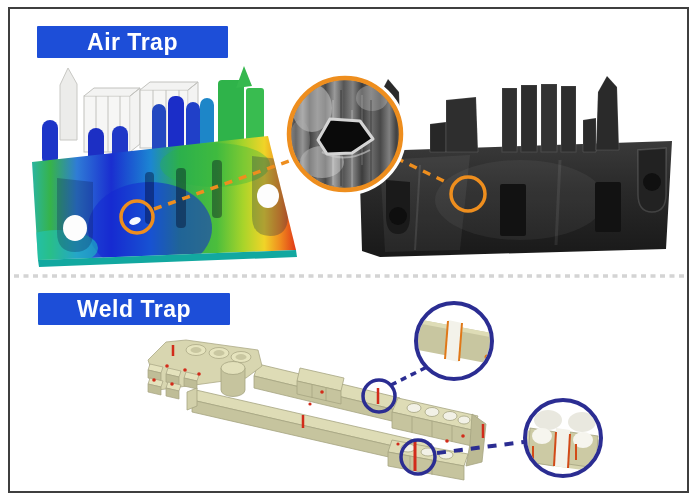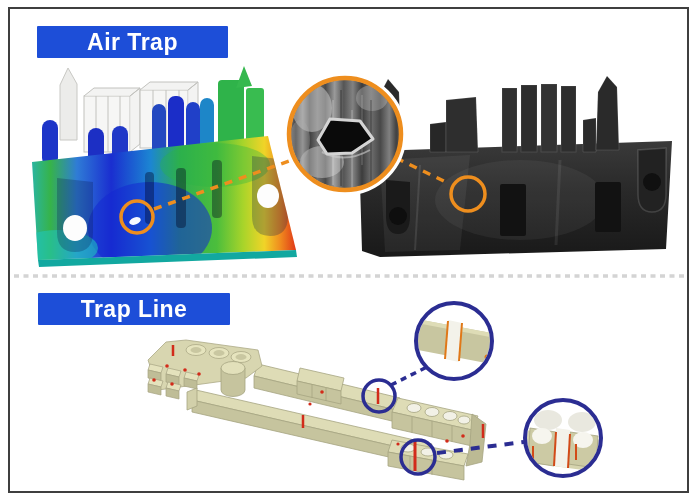--- a/index.html
+++ b/index.html
@@ -308,16 +308,16 @@
         <line x1="576" y1="444" x2="576" y2="460" stroke="#D24A18" stroke-width="2"></line>
       </g>
       <circle cx="563" cy="438" r="38" fill="none" stroke="#2B2D92" stroke-width="4"></circle>
     </g>
   </svg>
 
   <div class="label label-airtrap">
     <span>Air Trap</span>
   </div>
   <div class="label label-weldline">
-    <span>Trap Line</span>
+    <span>Weld Trap</span>
   </div>
 
 </div>
 
 </body></html>

